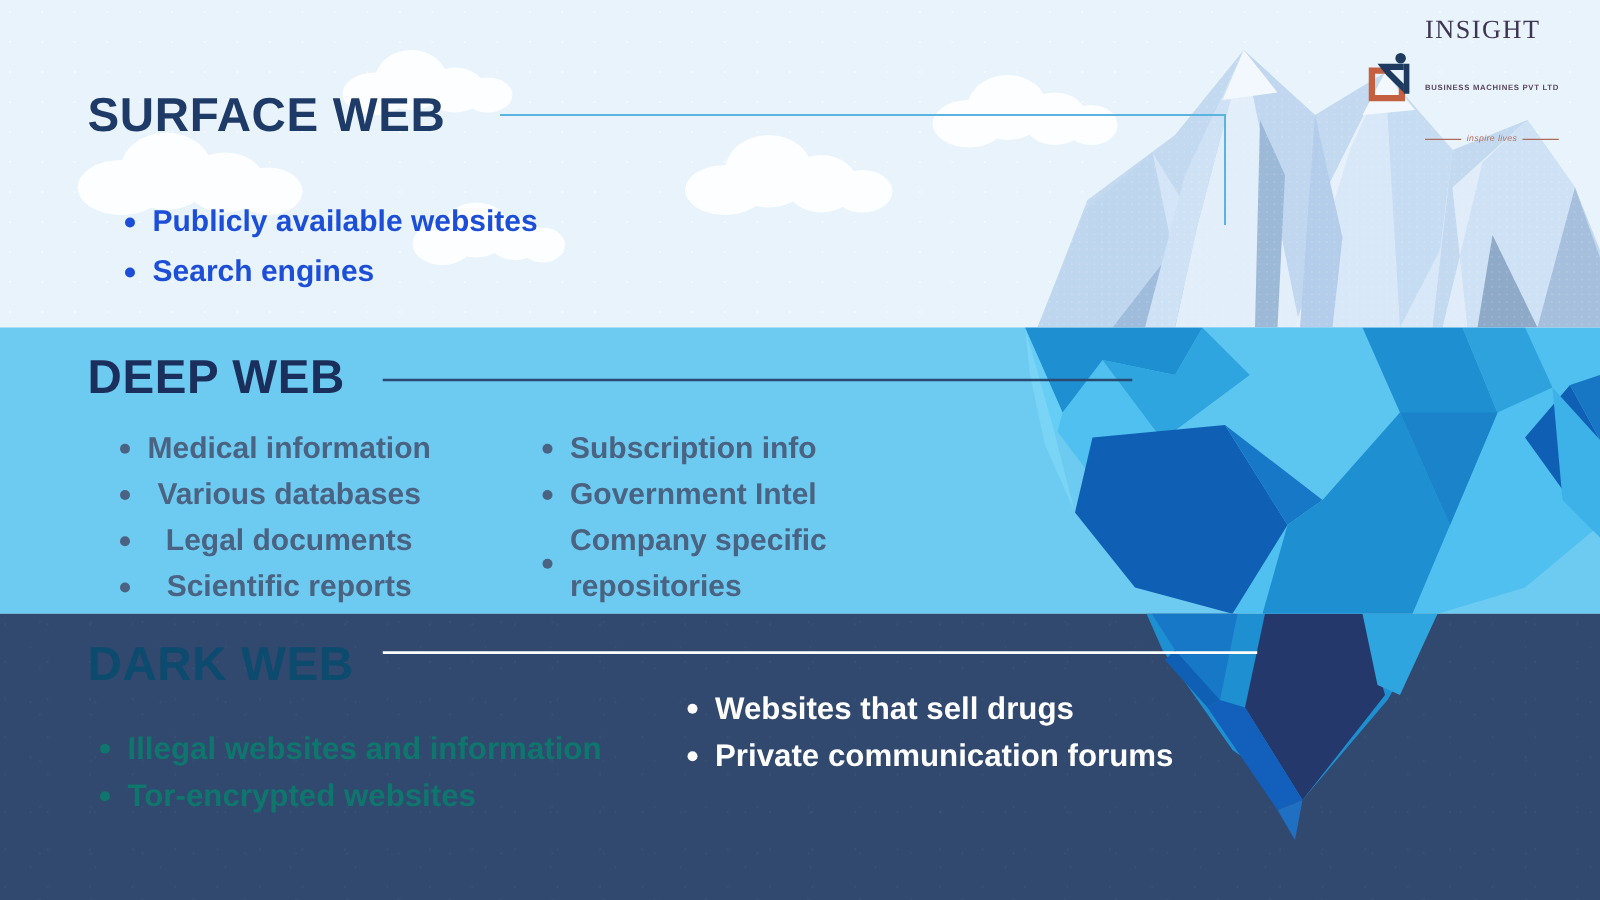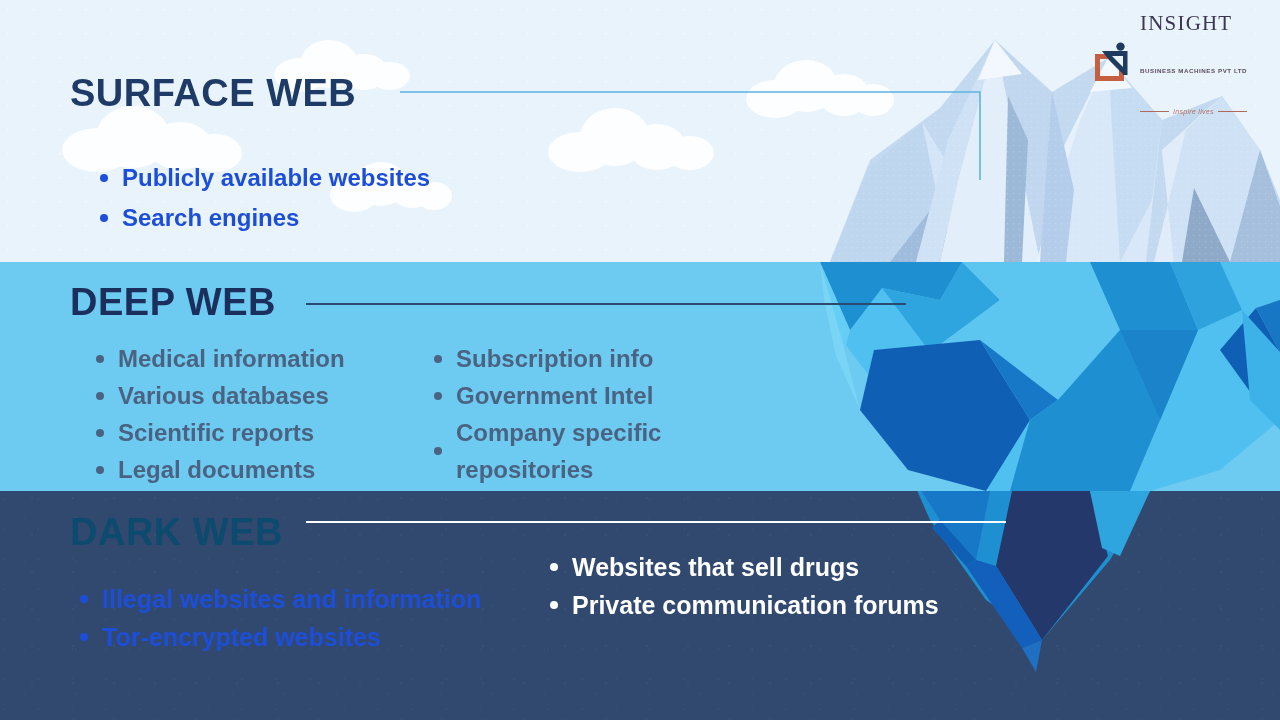--- a/index.html
+++ b/index.html
@@ -86,32 +86,33 @@
     left:96px; top:134px;
     font-size:24px; font-weight:700; color:#1d4ed8;
     line-height:40px;
     margin-top:24px;
   }
   
   #deep-list-a {
     left:92px; top:340px;
     font-size:24px; font-weight:700; color:#4b6382;
     line-height:37px;
+    text-align:center;
   }
   #deep-list-b {
     left:430px; top:340px;
     font-size:24px; font-weight:700; color:#4b6382;
     line-height:37px;
   }
   #deep-list-b li.wrap { white-space:normal; width:270px; line-height:37px; }
 
   
   #dark-list-a {
     left:76px; top:580px;
-    font-size:25px; font-weight:700; color:#1d4ed8;
+    font-size:25px; font-weight:700; color:#0f766e;
     line-height:38px;
   }
   #dark-list-b {
     left:546px; top:548px;
     font-size:25px; font-weight:700; color:#ffffff;
     line-height:38px;
   }
 
   
   #logo {
@@ -291,22 +292,22 @@
   <ul class="bullets" id="surface-list">
     <li>Publicly available websites</li>
     <li>Search engines</li>
   </ul>
 
   <div class="heading" id="deep-heading">DEEP WEB</div>
 
   <ul class="bullets" id="deep-list-a">
     <li>Medical information</li>
     <li>Various databases</li>
+    <li>Legal documents</li>
     <li>Scientific reports</li>
-    <li>Legal documents</li>
   </ul>
 
   <ul class="bullets" id="deep-list-b">
     <li>Subscription info</li>
     <li>Government Intel</li>
     <li class="wrap">Company specific repositories</li>
   </ul>
 
   <div class="heading" id="dark-heading">DARK WEB</div>
 

